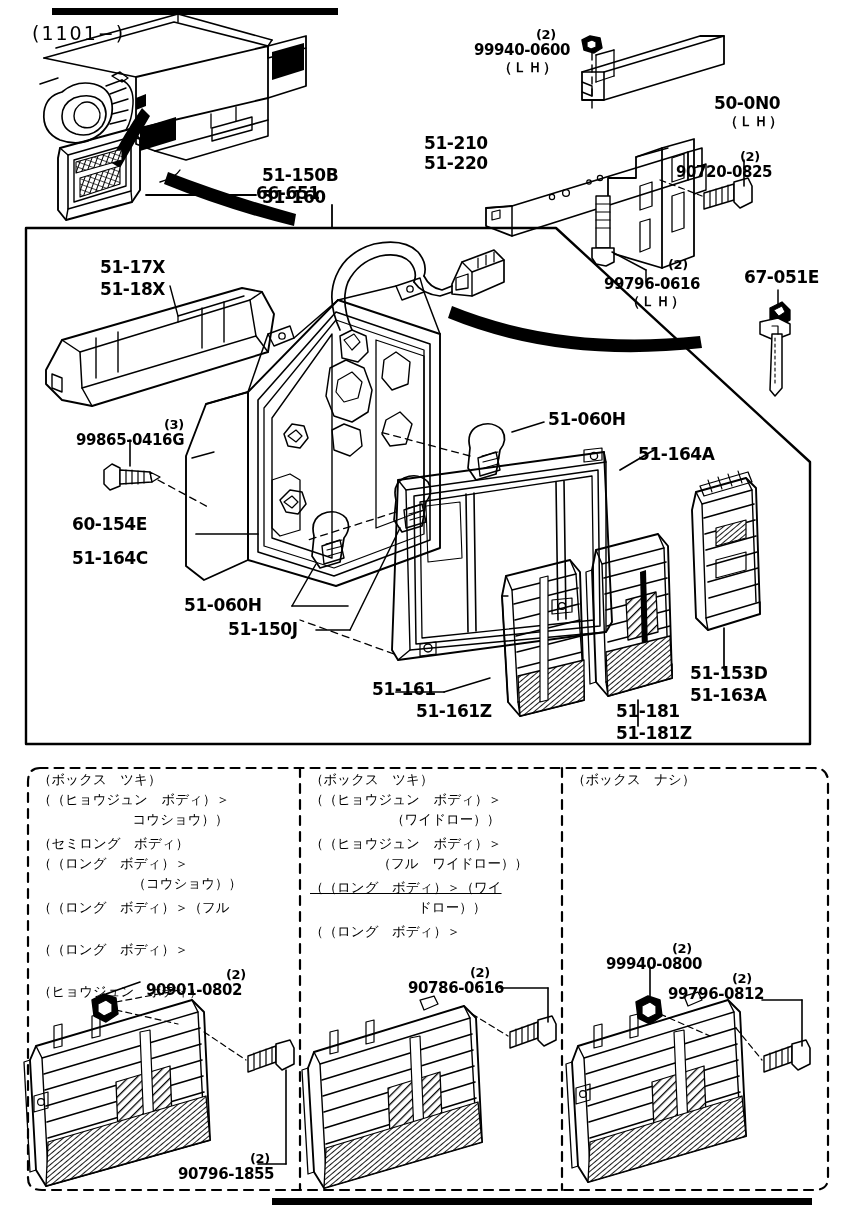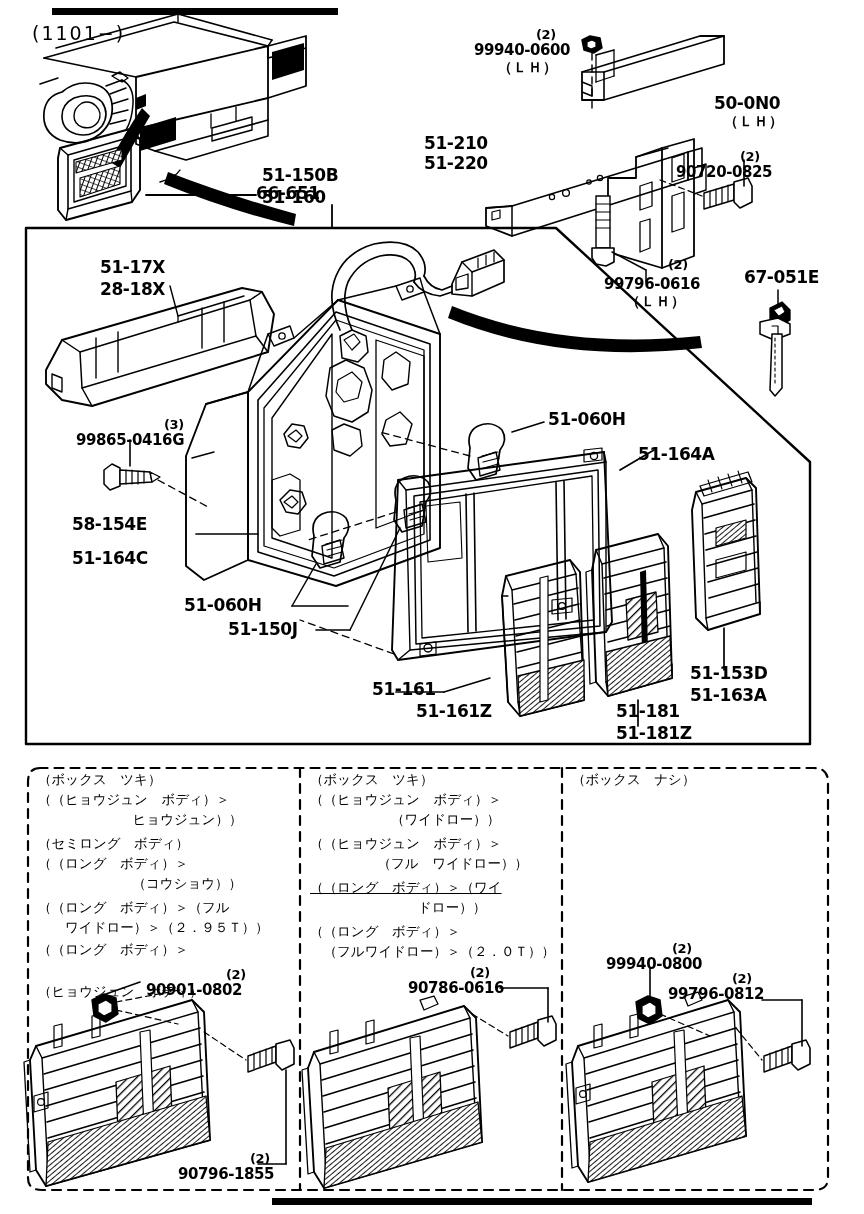--- a/index.html
+++ b/index.html
@@ -472,68 +472,66 @@
 <div class="lbl qty" style="left:740px;top:150px;">(2)</div>
 <div class="lbl pn" style="left:676px;top:164px;">90720-0825</div>
 
 <div class="lbl qty" style="left:668px;top:258px;">(2)</div>
 <div class="lbl pn" style="left:604px;top:276px;">99796-0616</div>
 <div class="lbl lh" style="left:626px;top:294px;">（ＬＨ）</div>
 
 <div class="lbl pn-lg" style="left:744px;top:268px;">67-051E</div>
 
 <div class="lbl pn-lg" style="left:100px;top:258px;">51-17X</div>
-<div class="lbl pn-lg" style="left:100px;top:280px;">28-18X</div>
+<div class="lbl pn-lg" style="left:100px;top:280px;">51-18X</div>
 
 <div class="lbl qty" style="left:164px;top:418px;">(3)</div>
 <div class="lbl pn" style="left:76px;top:432px;">99865-0416G</div>
 
-<div class="lbl pn-lg" style="left:72px;top:515px;">58-154E</div>
+<div class="lbl pn-lg" style="left:72px;top:515px;">60-154E</div>
 <div class="lbl pn-lg" style="left:72px;top:537px;margin-top:12px;">51-164C</div>
 
 <div class="lbl pn-lg" style="left:548px;top:410px;">51-060H</div>
 <div class="lbl pn-lg" style="left:184px;top:596px;">51-060H</div>
 <div class="lbl pn-lg" style="left:228px;top:620px;">51-150J</div>
 
 <div class="lbl pn-lg" style="left:638px;top:445px;">51-164A</div>
 
 <div class="lbl pn-lg" style="left:372px;top:680px;">51-161</div>
 <div class="lbl pn-lg" style="left:372px;top:702px;margin-left:44px;">51-161Z</div>
 
 <div class="lbl pn-lg" style="left:616px;top:702px;">51-181</div>
 <div class="lbl pn-lg" style="left:616px;top:724px;">51-181Z</div>
 
 <div class="lbl pn-lg" style="left:690px;top:664px;">51-153D</div>
 <div class="lbl pn-lg" style="left:690px;top:686px;">51-163A</div>
 
 <div class="jp" style="left:38px;top:770px;">（ボックス　ツキ）</div>
 <div class="jp" style="left:38px;top:790px;">（（ヒョウジュン　ボディ）＞</div>
-<div class="jp" style="left:38px;top:810px;">　　　　　　　ヒョウジュン））</div>
+<div class="jp" style="left:38px;top:810px;">　　　　　　　コウショウ））</div>
 <div class="jp" style="left:38px;top:834px;">（セミロング　ボディ）</div>
 <div class="jp" style="left:38px;top:854px;">（（ロング　ボディ）＞</div>
 <div class="jp" style="left:38px;top:874px;">　　　　　　　（コウショウ））</div>
 <div class="jp" style="left:38px;top:898px;">（（ロング　ボディ）＞（フル</div>
-<div class="jp" style="left:38px;top:918px;">　　ワイドロー）＞（２．９５Ｔ））</div>
 <div class="jp" style="left:38px;top:940px;">（（ロング　ボディ）＞</div>
 <div class="jp" style="left:38px;top:982px;">（ヒョウジュン　ボディ）</div>
 
 <div class="lbl qty" style="left:226px;top:968px;">(2)</div>
 <div class="lbl pn" style="left:146px;top:982px;">90901-0802</div>
 <div class="lbl qty" style="left:250px;top:1152px;">(2)</div>
 <div class="lbl pn" style="left:178px;top:1166px;">90796-1855</div>
 
 <div class="jp" style="left:310px;top:770px;">（ボックス　ツキ）</div>
 <div class="jp" style="left:310px;top:790px;">（（ヒョウジュン　ボディ）＞</div>
 <div class="jp" style="left:310px;top:810px;">　　　　　　（ワイドロー））</div>
 <div class="jp" style="left:310px;top:834px;">（（ヒョウジュン　ボディ）＞</div>
 <div class="jp" style="left:310px;top:854px;">　　　　　（フル　ワイドロー））</div>
 <div class="jp" style="left:310px;top:878px;text-decoration:underline;">（（ロング　ボディ）＞（ワイ</div>
 <div class="jp" style="left:310px;top:898px;">　　　　　　　　ドロー））</div>
 <div class="jp" style="left:310px;top:922px;">（（ロング　ボディ）＞</div>
-<div class="jp" style="left:310px;top:942px;">　（フルワイドロー）＞（２．０Ｔ））</div>
 
 <div class="lbl qty" style="left:470px;top:966px;">(2)</div>
 <div class="lbl pn" style="left:408px;top:980px;">90786-0616</div>
 
 <div class="jp" style="left:572px;top:770px;">（ボックス　ナシ）</div>
 
 <div class="lbl qty" style="left:672px;top:942px;">(2)</div>
 <div class="lbl pn" style="left:606px;top:956px;">99940-0800</div>
 <div class="lbl qty" style="left:732px;top:972px;">(2)</div>
 <div class="lbl pn" style="left:668px;top:986px;">99796-0812</div>

